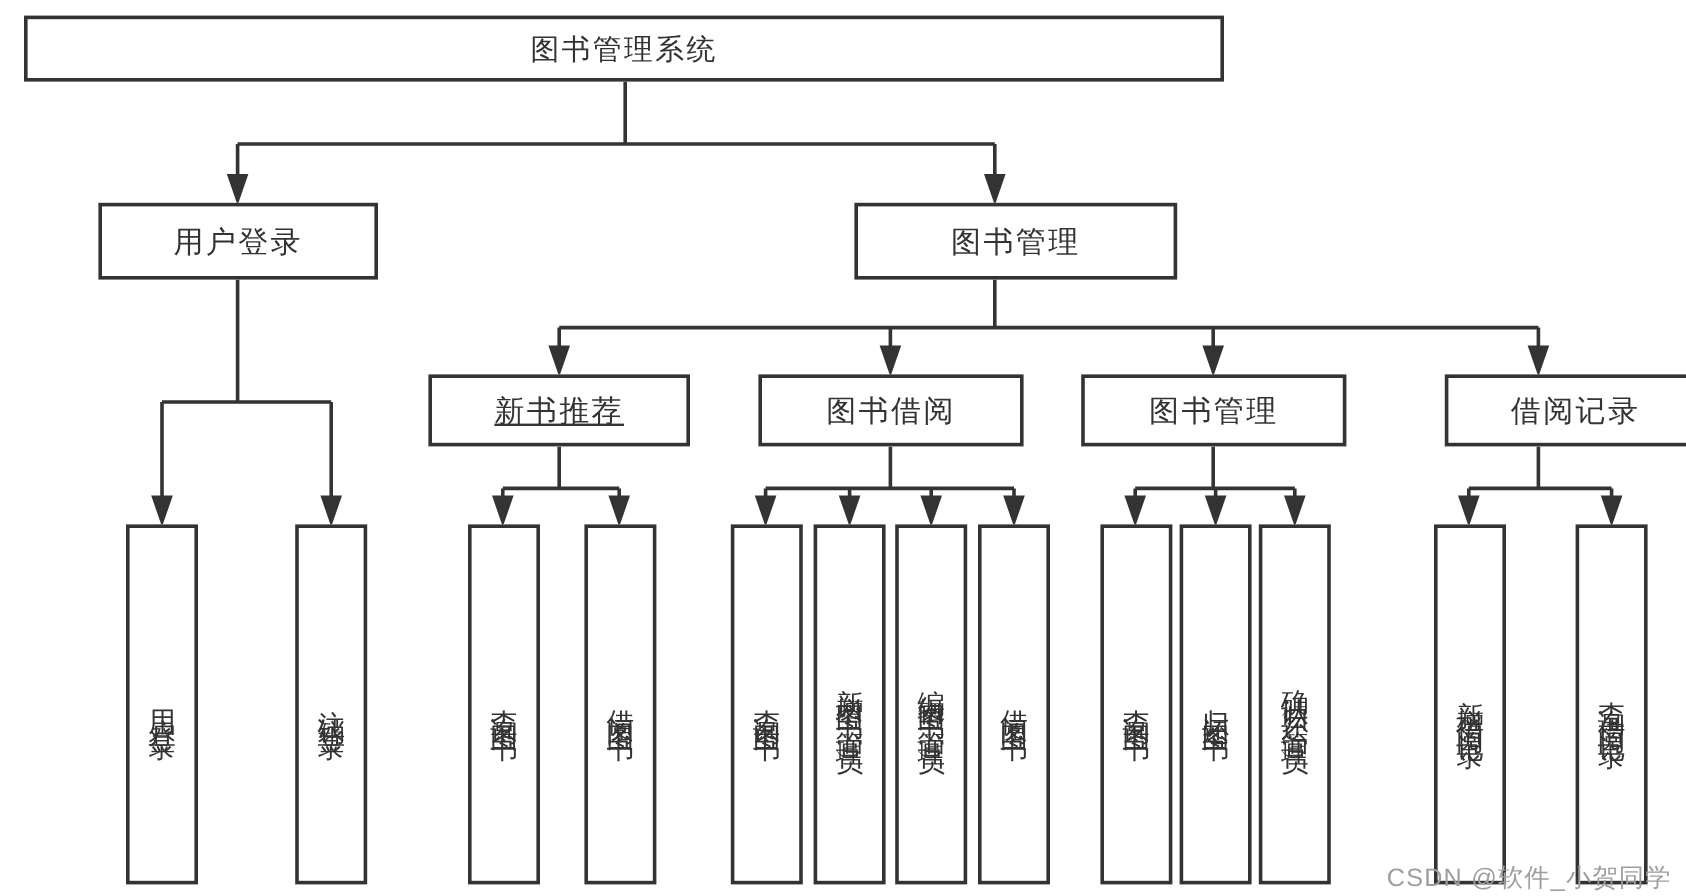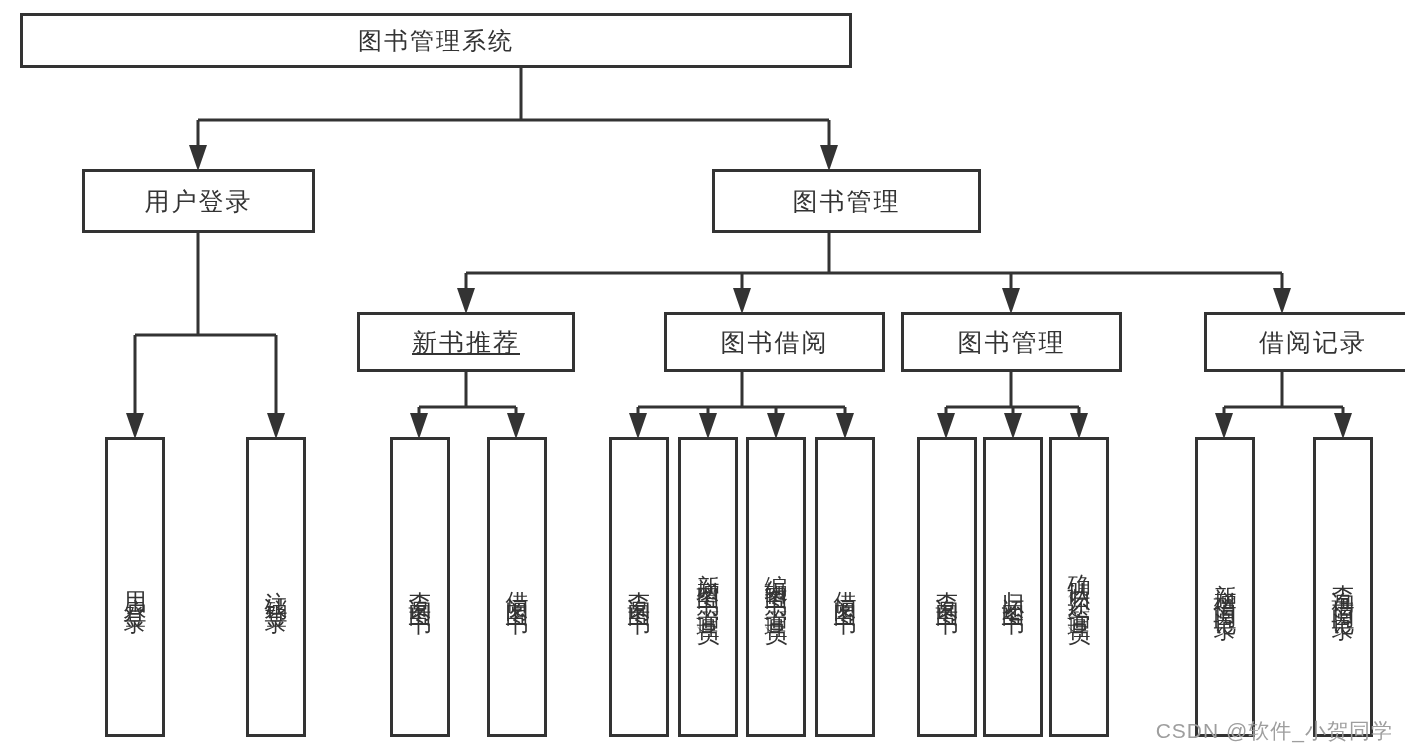--- a/index.html
+++ b/index.html
@@ -37,28 +37,28 @@
   }
   .node.root .hlabel{font-size:24px;}
   .vlabel{
     writing-mode:vertical-rl;
     text-orientation:mixed;
     font-size:23px;
     letter-spacing:7px;
     line-height:1;
   }
   
-  .n-root{left:20px;top:13px;width:832px;height:55px;}
+  .n-root{left:20px;top:13px;width:1000px;height:55px;}
   
   .n-user-login{left:82px;top:169px;width:233px;height:64px;}
   .n-book-management{left:712px;top:169px;width:269px;height:64px;}
   
   .lv3{top:312px;height:60px;}
   .n-new-book-recommend{left:357px;width:218px;text-decoration:underline;}
-  .n-book-borrowing{left:664px;width:221px;}
+  .n-book-borrowing{left:632px;width:221px;}
   .n-current-borrowing{left:901px;width:221px;}
   .n-borrowing-records{left:1204px;width:218px;}
   
   .leaf{top:437px;width:60px;height:300px;}
   .x1{left:105px;}  .x2{left:246px;}
   .x3{left:390px;}  .x4{left:487px;}
   .x5{left:609px;}  .x6{left:678px;}
   .x7{left:746px;}  .x8{left:815px;}
   .x9{left:917px;}  .x10{left:983px;}
   .x11{left:1049px;}

